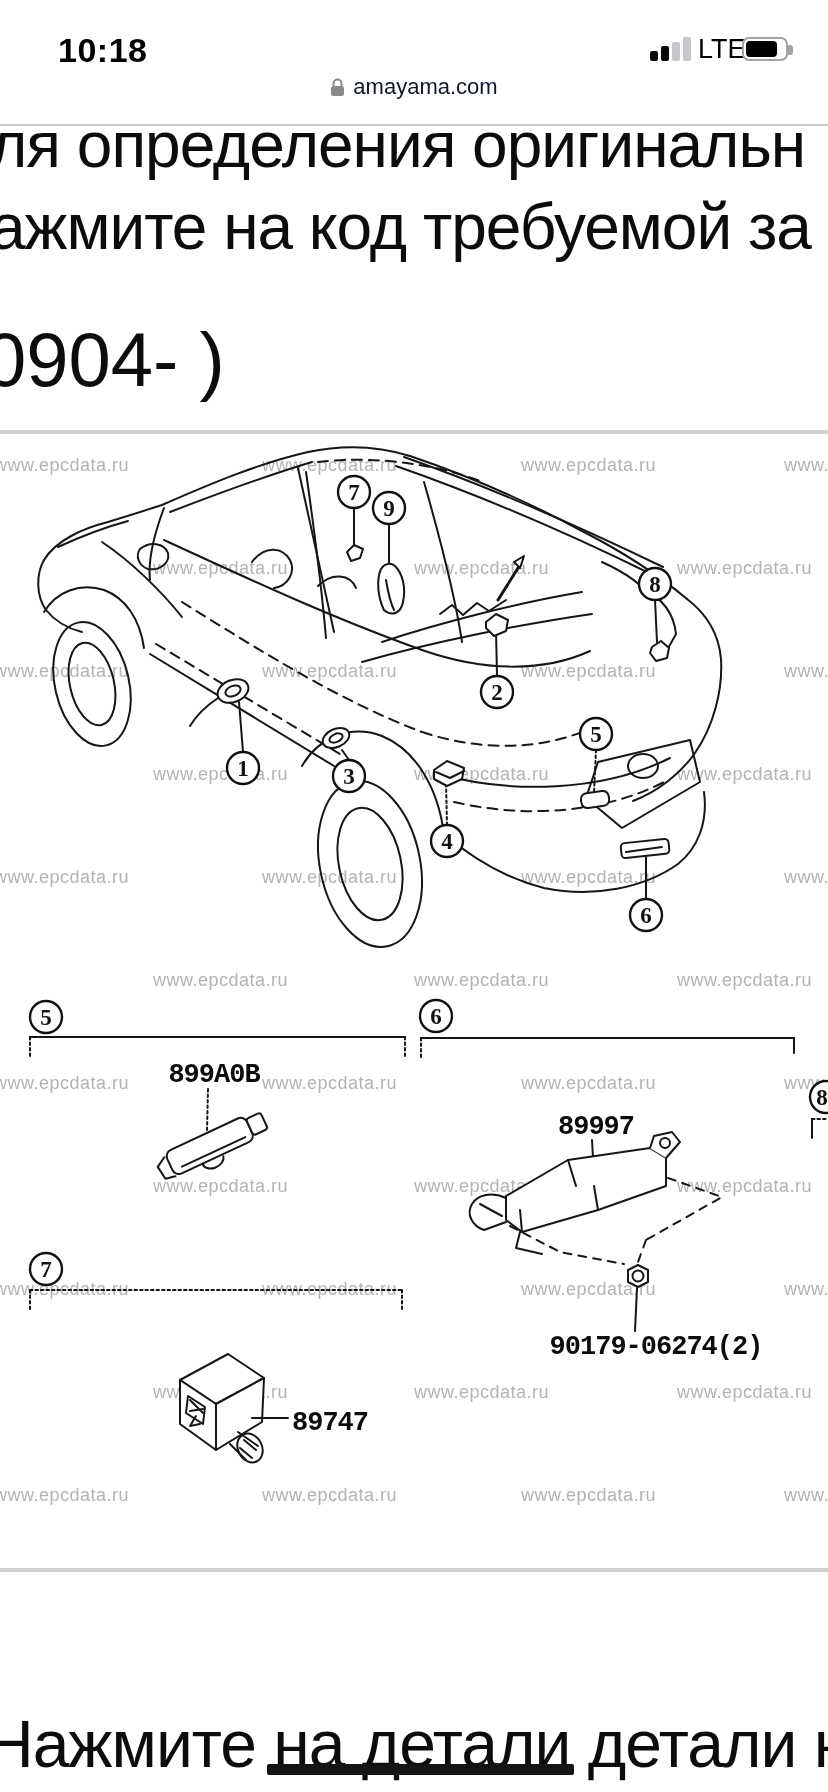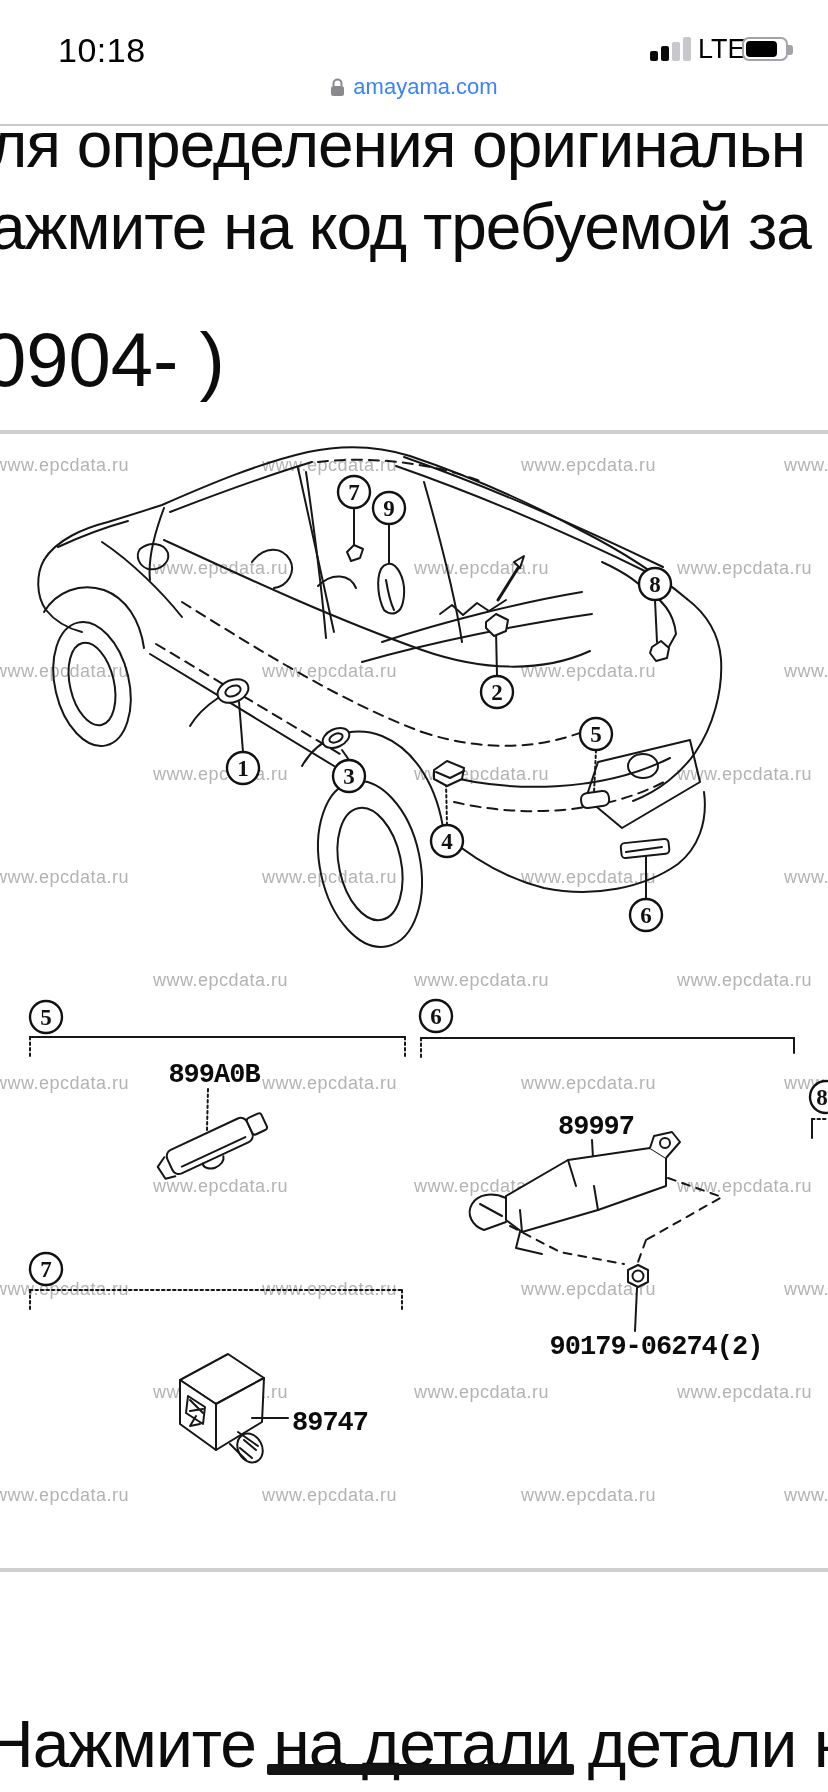--- a/index.html
+++ b/index.html
@@ -1,29 +1,29 @@
 <!DOCTYPE html>
 <html><head>
 <meta charset="utf-8">
 <style>
   html,body{margin:0;padding:0;background:#fff;}
   #screen{position:relative;width:828px;height:1792px;background:#fff;overflow:hidden;
           font-family:"Liberation Sans",sans-serif;color:#111;}
   
-  .time{position:absolute;left:58px;top:31px;font-size:34px;font-weight:400;letter-spacing:.5px;color:#000;}
+  .time{position:absolute;left:58px;top:31px;font-size:34px;font-weight:700;letter-spacing:.5px;color:#000;}
   .sigbars{position:absolute;left:650px;top:37px;width:44px;height:24px;display:flex;align-items:flex-end;gap:3px;}
   .sigbars i{display:block;width:8px;border-radius:2px;background:#c8c8cc;}
   .sigbars i.on{background:#0a0a0a;}
   .lte{position:absolute;left:698px;top:34px;font-size:27px;font-weight:400;color:#000;}
   .batt{position:absolute;left:742px;top:37px;width:46px;height:24px;border:2px solid #a2a2a7;border-radius:7px;box-sizing:border-box;}
   .batt .lvl{position:absolute;left:2px;top:2px;bottom:2px;width:74%;background:#000;border-radius:4px;}
   .batt .nub{position:absolute;right:-7px;top:6px;width:5px;height:10px;background:#a2a2a7;border-radius:0 3px 3px 0;}
   
   .urlrow{position:absolute;left:0;top:74px;width:828px;display:flex;justify-content:center;align-items:center;gap:8px;}
-  .url{font-size:22px;color:#3b82f6;}
+  .url{font-size:22px;color:#0f172a;}
   .sep{position:absolute;left:0;top:124px;width:828px;height:2px;background:#c9c9cb;}
   
   .h1{position:absolute;left:-10px;top:104px;font-size:64px;line-height:82px;letter-spacing:-1px;
       white-space:nowrap;color:#0c0c0c;}
   .model{position:absolute;left:-16px;top:316px;font-size:76px;white-space:nowrap;color:#0c0c0c;}
   .rule{position:absolute;left:0;width:828px;height:4px;background:#cfcfcf;}
   
   #wm-layer{position:absolute;left:0;top:0;width:828px;height:1792px;}
   .wm{position:absolute;font-size:18px;letter-spacing:.5px;white-space:nowrap;}
   #art{position:absolute;left:0;top:0;}

